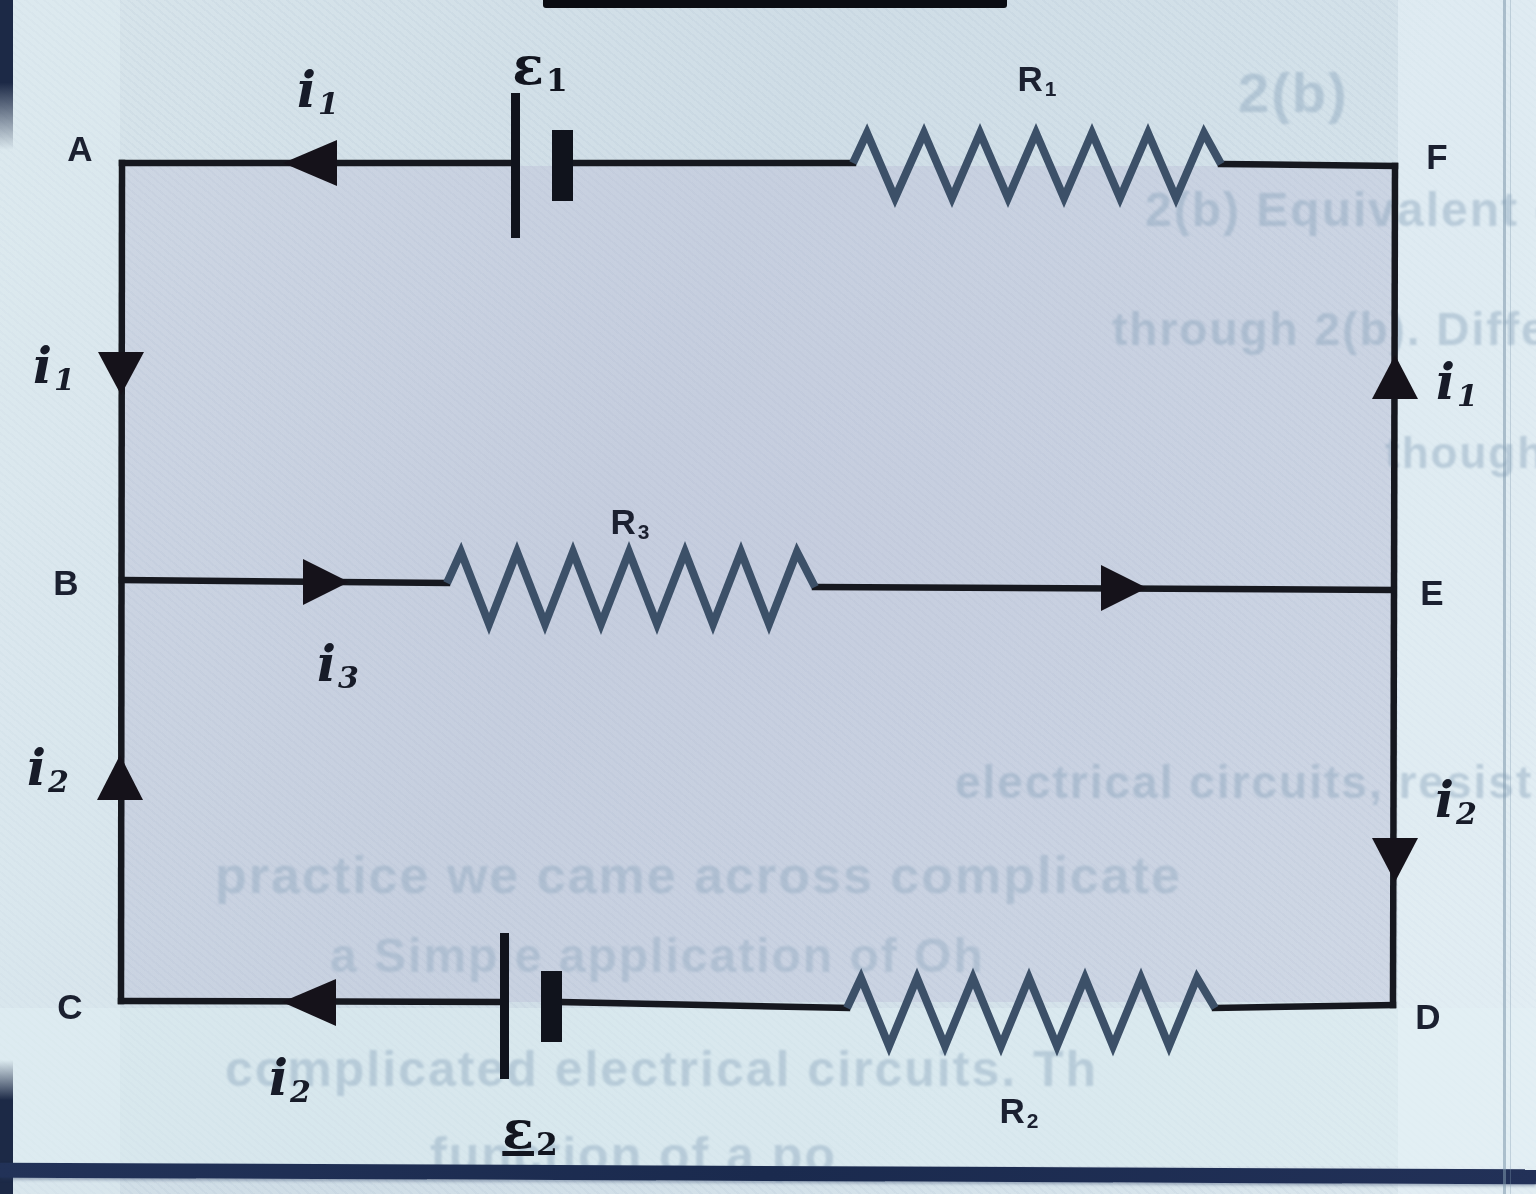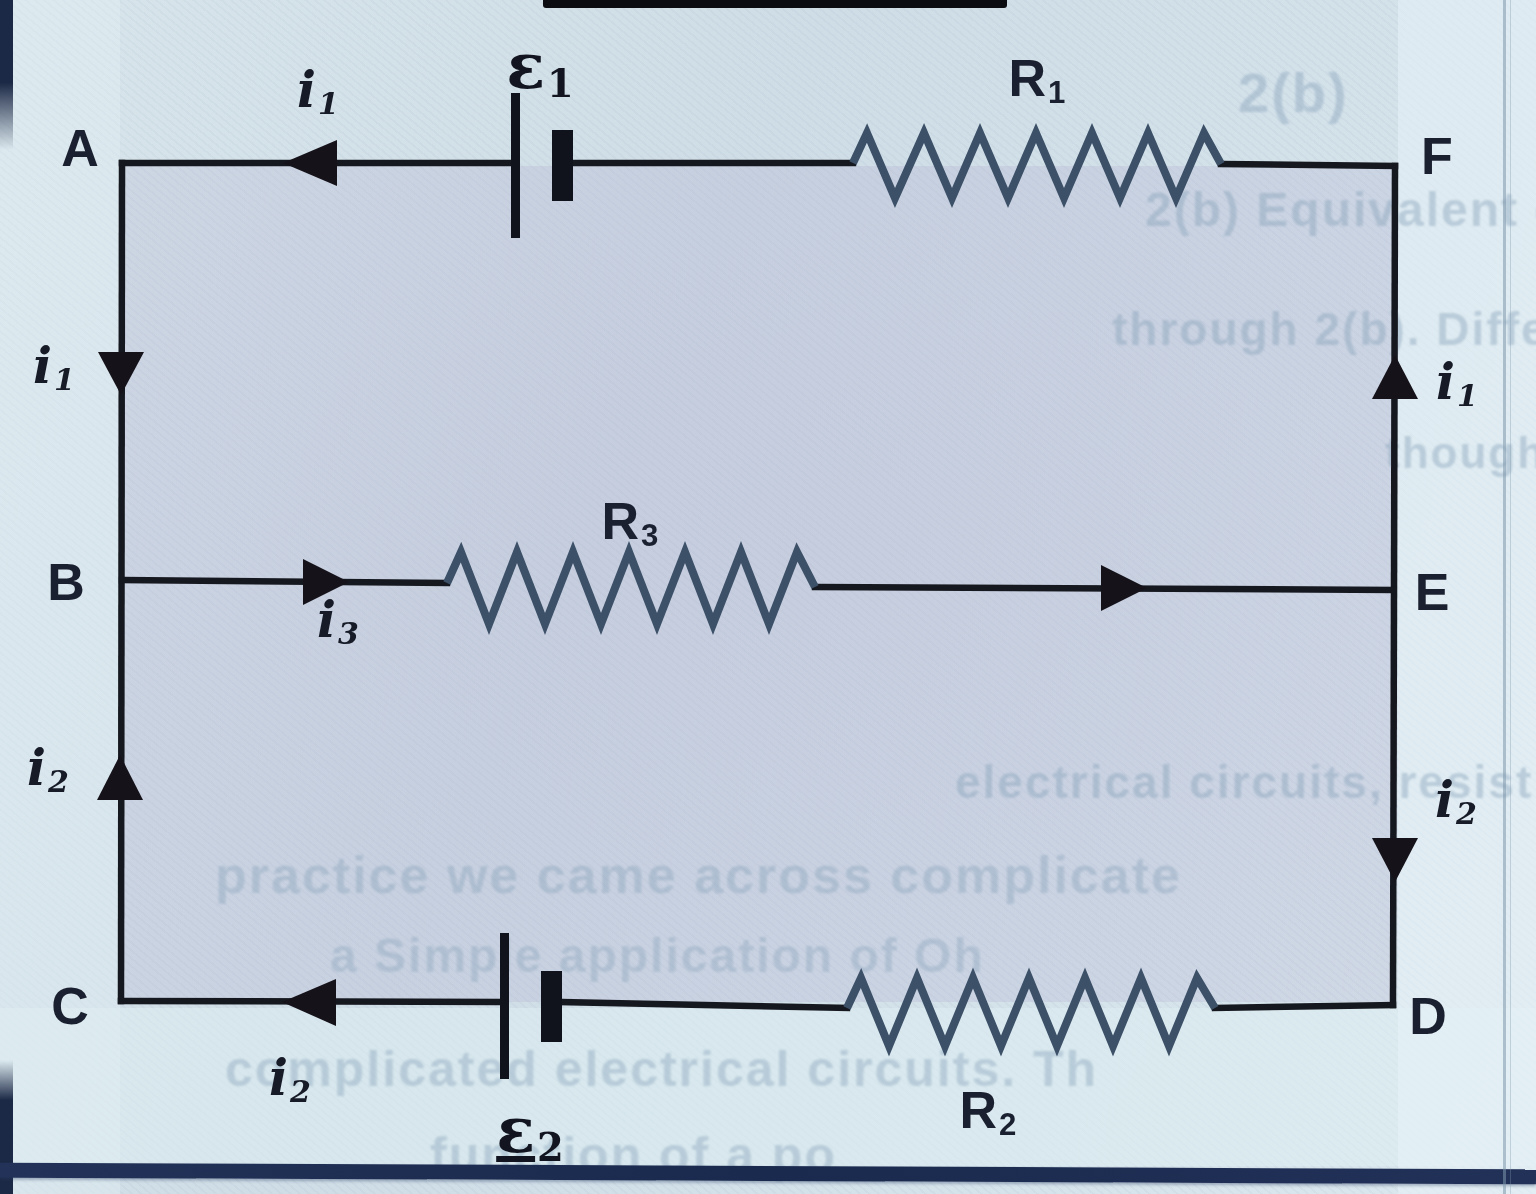--- a/index.html
+++ b/index.html
@@ -14,23 +14,23 @@
   }
   .tint{position:absolute;pointer-events:none;}
   .ghost{
     position:absolute;font-family:"Liberation Sans",sans-serif;font-weight:bold;
     color:#87a2ba;opacity:.42;filter:blur(1.3px);letter-spacing:2px;white-space:nowrap;
   }
   .lbl{
     position:absolute;transform:translate(-50%,-50%);
     font-weight:bold;color:#1b2030;white-space:nowrap;line-height:1;
   }
-  .node{font-family:"Liberation Sans",sans-serif;font-size:52px;}
+  .node{font-family:"Liberation Sans",sans-serif;font-size:35px;}
   .cur{font-family:"DejaVu Serif",serif;font-style:italic;font-size:50px;color:#171b28;}
-  .emf{font-family:"DejaVu Serif",serif;font-size:64px;color:#12151f;font-style:normal;}
+  .emf{font-family:"DejaVu Serif",serif;font-size:52px;color:#12151f;font-style:normal;}
   .sub{font-size:.60em;position:relative;top:.24em;margin-left:2px;font-style:normal;}
   .cur .sub{font-style:italic;}
   svg{position:absolute;left:0;top:0;}
   .edge{position:absolute;pointer-events:none;}
 </style>
 </head>
 <body>
 
 <div class="page">
 
@@ -105,21 +105,21 @@
   <div class="lbl emf" style="left:530px;top:1130px;text-decoration:underline;">
     <span>ε</span><span class="sub">2</span>
   </div>
 
   <div class="lbl node" style="left:1037px;top:78px;">
     <span>R</span><span class="sub">1</span>
   </div>
   <div class="lbl node" style="left:630px;top:521px;">
     <span>R</span><span class="sub">3</span>
   </div>
-  <div class="lbl node" style="left:988px;top:1110px;text-align:center;">
+  <div class="lbl node" style="left:1019px;top:1110px;text-align:center;">
     <span>R</span><span class="sub">2</span>
   </div>
 
   <div class="lbl cur" style="left:318px;top:90px;">
     <span>i</span><span class="sub">1</span>
   </div>
   <div class="lbl cur" style="left:54px;top:366px;">
     <span>i</span><span class="sub">1</span>
   </div>
   <div class="lbl cur" style="left:1457px;top:382px;">
@@ -127,21 +127,21 @@
   </div>
   <div class="lbl cur" style="left:48px;top:768px;">
     <span>i</span><span class="sub">2</span>
   </div>
   <div class="lbl cur" style="left:1456px;top:800px;">
     <span>i</span><span class="sub">2</span>
   </div>
   <div class="lbl cur" style="left:290px;top:1078px;">
     <span>i</span><span class="sub">2</span>
   </div>
-  <div class="lbl cur" style="left:338px;top:620px;">
+  <div class="lbl cur" style="left:338px;top:664px;">
     <span>i</span><span class="sub">3</span>
   </div>
 
   <div class="edge" style="left:543px;top:0;width:464px;height:8px;background:#0a0c12;border-radius:0 0 3px 3px;"></div>
   <div class="edge" style="left:0;top:0;width:13px;height:150px;background:linear-gradient(to bottom,#1c2946 0%,#1c2946 55%,rgba(28,41,70,0) 100%);"></div>
   <div class="edge" style="left:0;top:1060px;width:13px;height:134px;background:linear-gradient(to top,#1c2946 0%,#1c2946 70%,rgba(28,41,70,0) 100%);"></div>
   <div class="edge" style="left:0;top:1166px;width:1536px;height:15px;background:linear-gradient(100deg,#223258,#1a2a4e 50%,#223158);transform:rotate(0.25deg);box-shadow:0 2px 3px rgba(40,60,100,.35);"></div>
   <div class="edge" style="left:1503px;top:0;width:3px;height:1194px;background:rgba(125,152,172,.55);"></div>
   <div class="edge" style="left:1510px;top:0;width:1px;height:1194px;background:rgba(125,152,172,.35);"></div>
 

